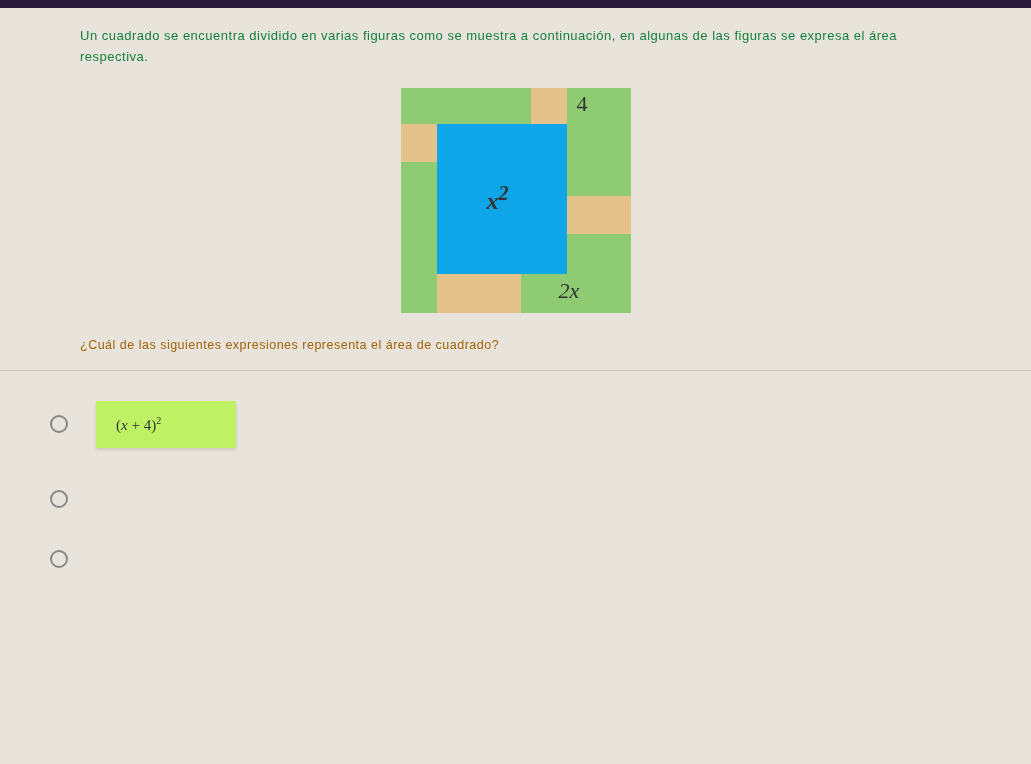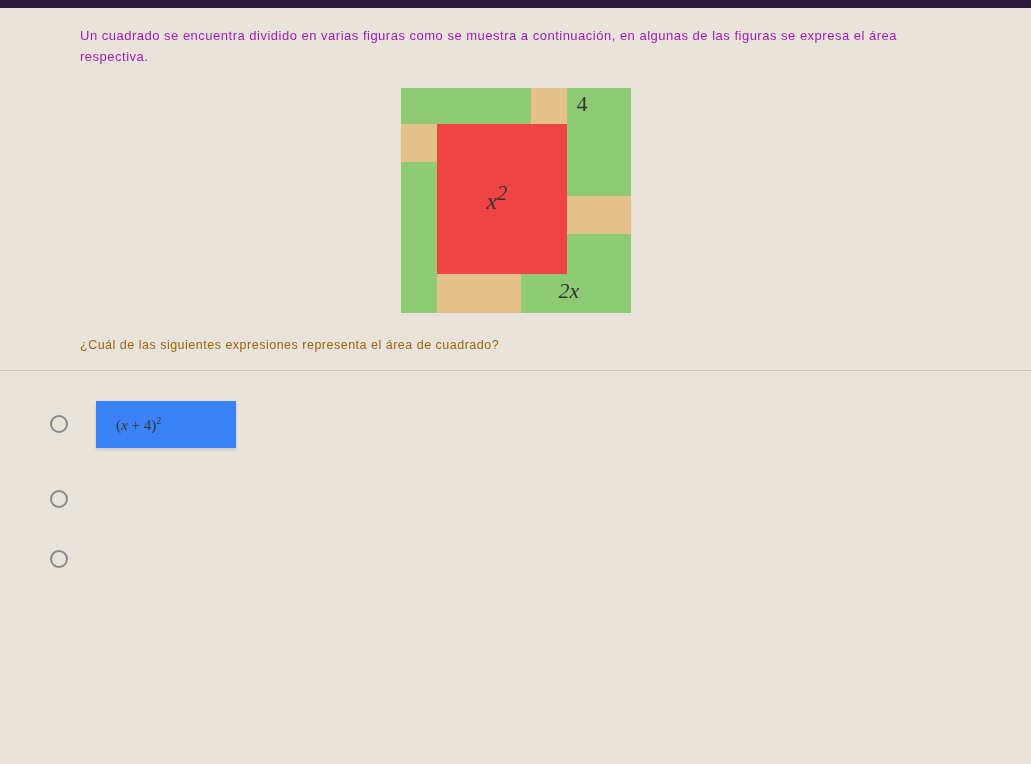--- a/index.html
+++ b/index.html
@@ -15,21 +15,21 @@
       position: relative;
       overflow: hidden;
     }
     .top-bar {
       background: #2a1a3a;
       height: 8px;
       width: 100%;
     }
     .problem-statement {
       padding: 18px 80px 0 80px;
-      color: #a21caf;
+      color: #15803d;
       font-size: 13px;
       line-height: 1.6;
       letter-spacing: 0.5px;
     }
     .figure-container {
       display: flex;
       justify-content: center;
       margin: 20px 0 15px 0;
     }
     .square-figure {
@@ -41,21 +41,22 @@
     .green-block {
       position: absolute;
       background: #8fcb73;
     }
     .orange-block {
       position: absolute;
       background: #e5c28a;
     }
     .pink-block {
       position: absolute;
-      background: #ef4444;
+      background: #0ea5e9;
+      font-weight: bold;
     }
     
     .g-top-left { top: 0; left: 0; width: 130px; height: 36px; }
     .o-top-mid { top: 0; left: 130px; width: 36px; height: 36px; }
     .g-top-right { top: 0; left: 166px; width: 64px; height: 36px; }
     
     .o-left-1 { top: 36px; left: 0; width: 36px; height: 38px; }
     
     .g-left { top: 36px; left: 0; width: 36px; height: 150px; }
     .pink-center { top: 36px; left: 36px; width: 130px; height: 150px; }
@@ -96,21 +97,21 @@
     .radio-circle {
       width: 18px;
       height: 18px;
       border: 2px solid #888;
       border-radius: 50%;
       margin-right: 28px;
       flex-shrink: 0;
       cursor: pointer;
     }
     .option-card {
-      background: #3b82f6;
+      background: #bef264;
       padding: 14px 20px;
       min-width: 140px;
       box-shadow: 0 2px 3px rgba(0,0,0,0.12);
       font-family: 'Times New Roman', serif;
       font-size: 15px;
       color: #333;
     }
     .option-card sup {
       font-size: 10px;
       vertical-align: super;

